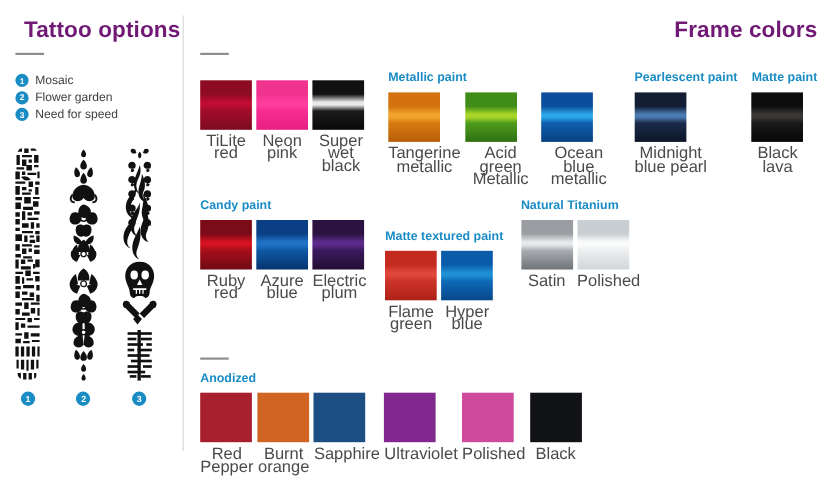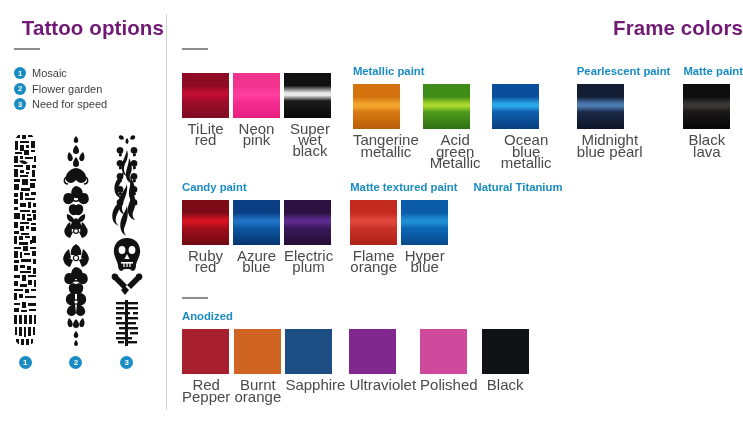--- a/index.html
+++ b/index.html
@@ -430,38 +430,48 @@
 blue</div>
           </div>
           <div class="swatch-cell">
             <div class="swatch" id="sw-r2g1s3" style="background: linear-gradient(rgb(43, 18, 64) 0%, rgb(43, 18, 64) 28%, rgb(91, 42, 140) 44%, rgb(91, 42, 140) 50%, rgb(58, 26, 92) 62%, rgb(35, 14, 51) 100%);"></div>
             <div class="swatch-label">Electric
 plum</div>
           </div>
         </div>
       </div>
 
-      <div class="group" style="margin-right:16px;">
+      <div class="group" style="margin-right:16px;margin-top:28px;">
         <div class="group-title">Matte textured paint</div>
         <div class="swatch-row">
           <div class="swatch-cell">
             <div class="swatch" id="sw-r2g2s1" style="background: linear-gradient(rgb(195, 42, 32) 0%, rgb(195, 42, 32) 28%, rgb(224, 70, 58) 44%, rgb(224, 70, 58) 50%, rgb(203, 50, 40) 62%, rgb(173, 34, 25) 100%);"></div>
             <div class="swatch-label">Flame
-orange</div>
+green</div>
           </div>
           <div class="swatch-cell">
             <div class="swatch" id="sw-r2g2s3" style="background: linear-gradient(rgb(10, 92, 168) 0%, rgb(10, 92, 168) 28%, rgb(31, 143, 212) 44%, rgb(31, 143, 212) 50%, rgb(13, 104, 182) 62%, rgb(7, 73, 138) 100%);"></div>
             <div class="swatch-label">Hyper
 blue</div>
           </div>
         </div>
       </div>
 
       <div class="group">
         <div class="group-title">Natural Titanium</div>
+        <div class="swatch-row">
+          <div class="swatch-cell">
+            <div class="swatch" id="sw-r2g3s1" style="background: linear-gradient(rgb(154, 158, 162) 0%, rgb(154, 158, 162) 28%, rgb(230, 233, 235) 44%, rgb(230, 233, 235) 50%, rgb(168, 172, 176) 62%, rgb(110, 115, 119) 100%);"></div>
+            <div class="swatch-label">Satin</div>
+          </div>
+          <div class="swatch-cell">
+            <div class="swatch" id="sw-r2g3s2" style="background: linear-gradient(rgb(201, 206, 210) 0%, rgb(201, 206, 210) 28%, rgb(250, 251, 251) 44%, rgb(250, 251, 251) 50%, rgb(236, 238, 239) 62%, rgb(210, 214, 217) 100%);"></div>
+            <div class="swatch-label">Polished</div>
+          </div>
+        </div>
       </div>
     </div>
 
     <div style="margin-top:24px;">
       <div class="title-rule"></div>
 
       <div style="margin-top:12px;">
         <div class="group-title">Anodized</div>
         <div class="swatch-row">
           <div class="swatch-cell">

